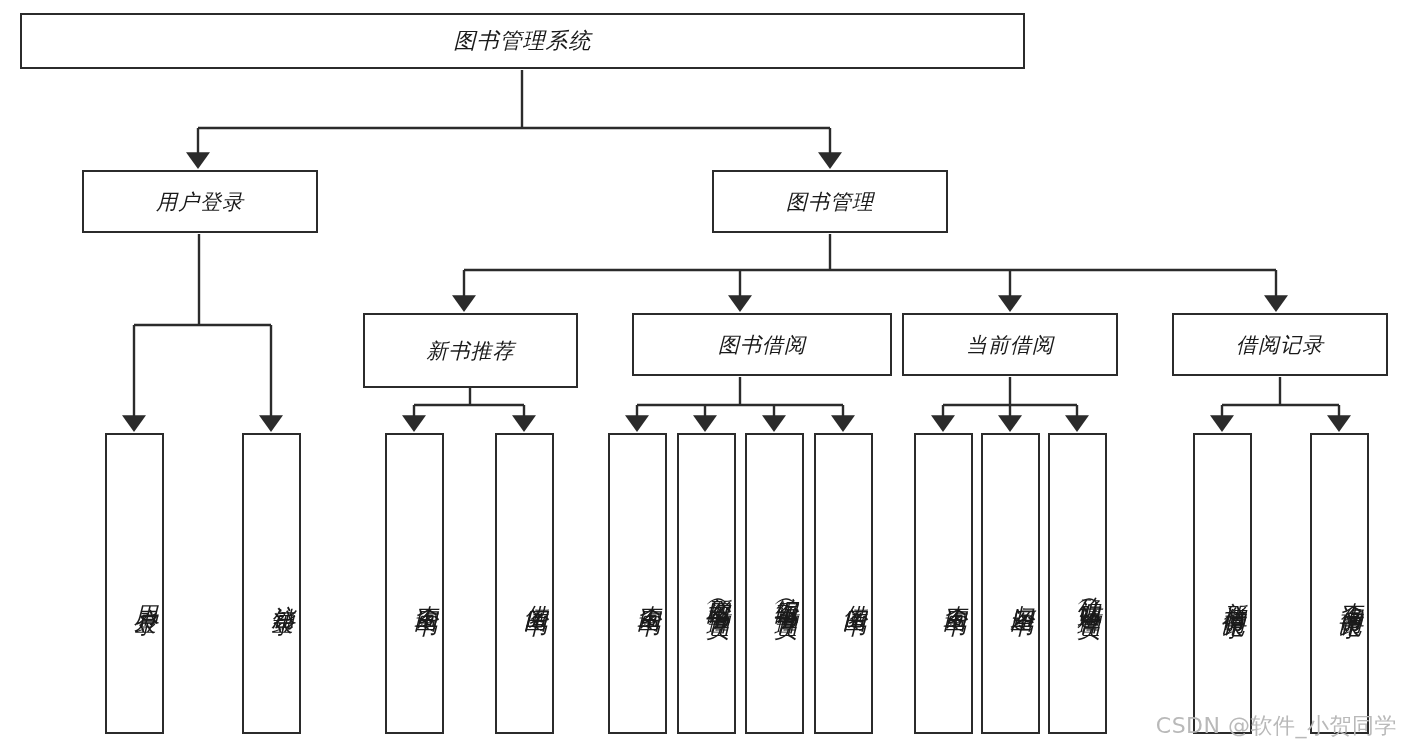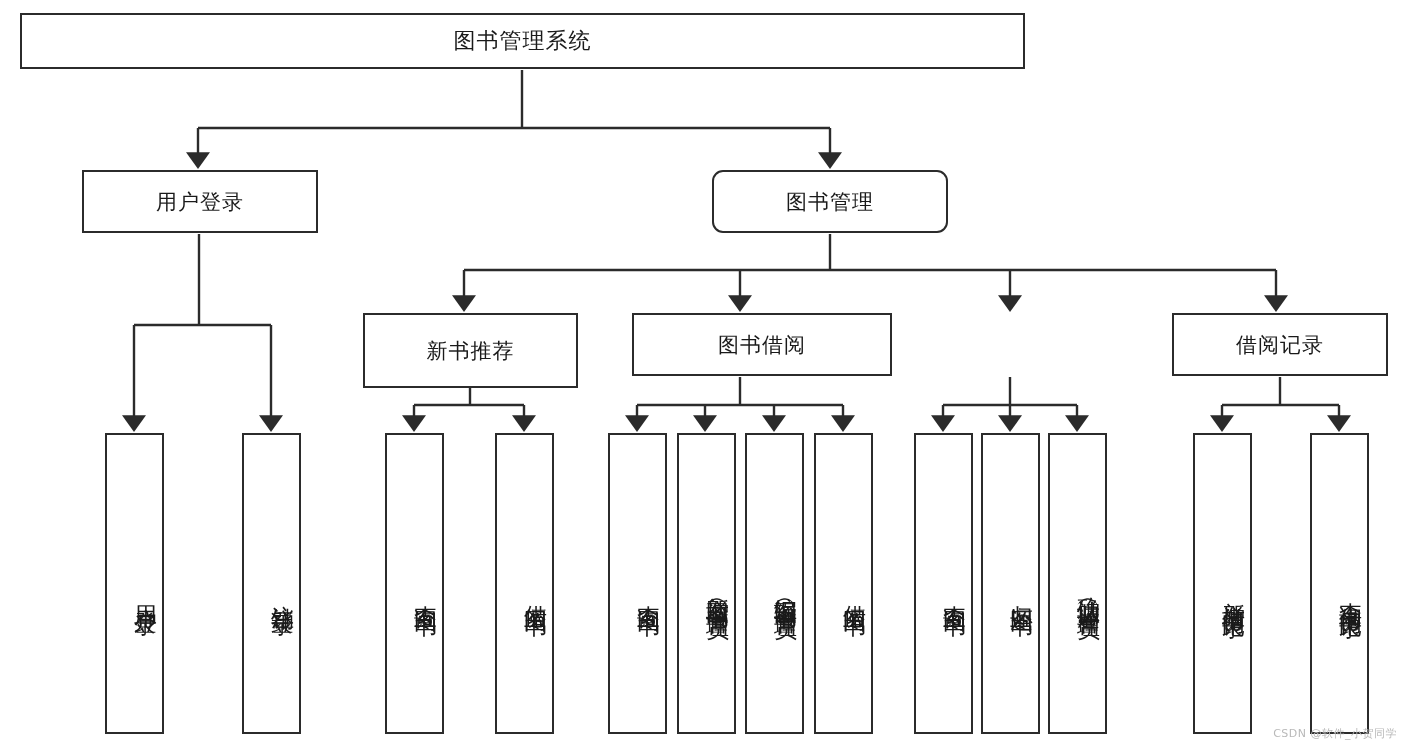--- a/index.html
+++ b/index.html
@@ -28,20 +28,21 @@
   }
   .node {
     position: absolute;
     box-sizing: border-box;
     border: 2px solid #2b2b2b;
     background: #ffffff;
     display: flex;
     align-items: center;
     justify-content: center;
     color: #1a1a1a;
+    font-style: italic;
   }
   .node.horiz {
     font-size: 21px;
     letter-spacing: 1px;
   }
   .node.vert {
     writing-mode: vertical-rl;
     text-orientation: upright;
     font-size: 23px;
     letter-spacing: 3px;
@@ -53,21 +54,21 @@
     display: block;
     white-space: pre;
   }
   .node.root {
     font-size: 22px;
   }
   #watermark {
     position: absolute;
     right: 8px;
     bottom: 6px;
-    font-size: 11px;
+    font-size: 22px;
     color: #b9b9b9;
     letter-spacing: 0.5px;
     user-select: none;
     white-space: pre;
   }
 </style>
 </head>
 <body>
 
 <div id="diagram-root">
@@ -122,29 +123,32 @@
     </g>
   </svg>
 
   <div class="node horiz root" style="left:20px; top:13px; width:1005px; height:56px;">
     <span class="lbl">图书管理系统</span>
   </div>
 
   <div class="node horiz" style="left:82px; top:170px; width:236px; height:63px;">
     <span class="lbl">用户登录</span>
   </div>
-  <div class="node horiz" style="left:712px; top:170px; width:236px; height:63px;border-radius:11px;">
+  <div class="node horiz" style="left:712px; top:170px; width:236px; height:63px;">
     <span class="lbl">图书管理</span>
   </div>
 
   <div class="node horiz" style="left:363px; top:313px; width:215px; height:75px;">
     <span class="lbl">新书推荐</span>
   </div>
   <div class="node horiz" style="left:632px; top:313px; width:260px; height:63px;">
     <span class="lbl">图书借阅</span>
+  </div>
+  <div class="node horiz" style="left:902px; top:313px; width:216px; height:63px;">
+    <span class="lbl">当前借阅</span>
   </div>
   <div class="node horiz" style="left:1172px; top:313px; width:216px; height:63px;">
     <span class="lbl">借阅记录</span>
   </div>
 
   <div class="node vert" style="left:105px; top:433px; width:59px; height:301px;">
     <span class="lbl">用户登录</span>
   </div>
   <div class="node vert" style="left:242px; top:433px; width:59px; height:301px;">
     <span class="lbl">注销登录</span>

